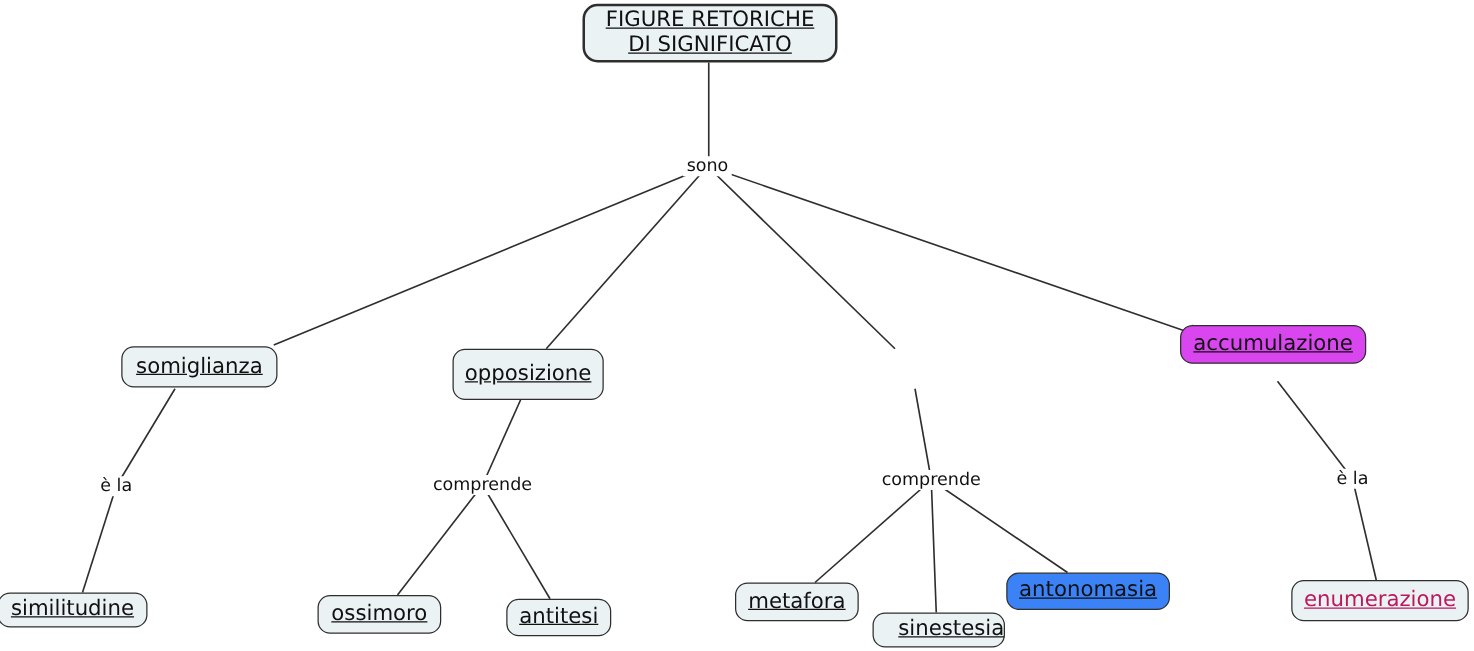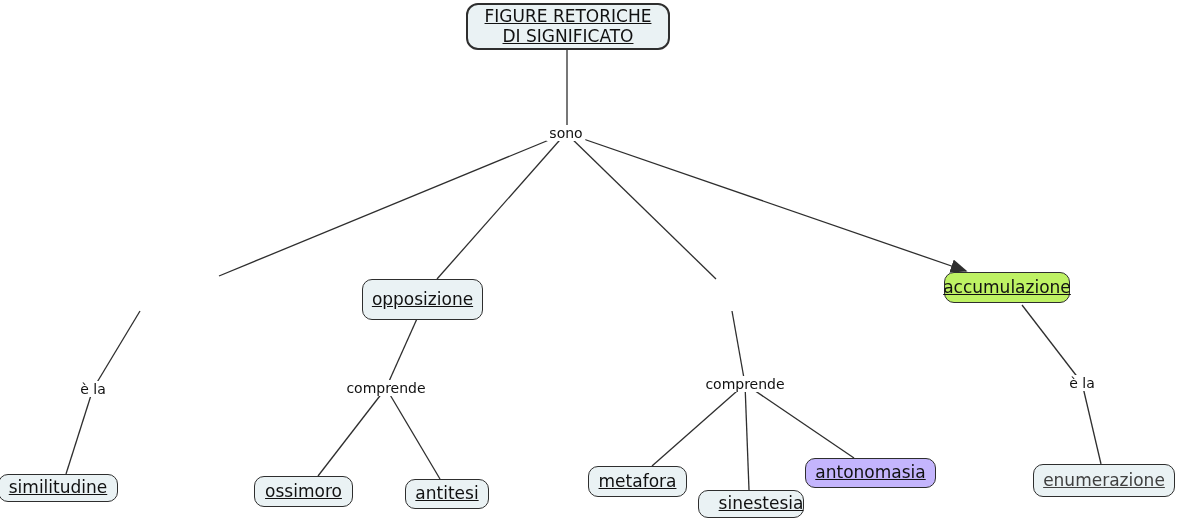--- a/index.html
+++ b/index.html
@@ -67,27 +67,28 @@
       <line x1="386" y1="388" x2="440" y2="479" stroke="#2e2e2e" stroke-width="1.3"></line>
       <line x1="732" y1="311" x2="745" y2="384" stroke="#2e2e2e" stroke-width="1.3"></line>
       <line x1="745" y1="384" x2="652" y2="466" stroke="#2e2e2e" stroke-width="1.3"></line>
       <line x1="745" y1="384" x2="749" y2="490" stroke="#2e2e2e" stroke-width="1.3"></line>
       <line x1="745" y1="384" x2="854" y2="458" stroke="#2e2e2e" stroke-width="1.3"></line>
       <line x1="1022" y1="305" x2="1082" y2="383" stroke="#2e2e2e" stroke-width="1.3"></line>
       <line x1="1082" y1="383" x2="1101" y2="464" stroke="#2e2e2e" stroke-width="1.3"></line>
     </svg>
     <div class="node" style="left: 466px; top: 3px; width: 204px; height: 47px; background: rgb(234, 242, 244); color: rgb(17, 17, 17); border: 2px solid rgb(46, 46, 46); border-radius: 12px;">FIGURE RETORICHE
 DI SIGNIFICATO</div>
+    <div class="node" style="left: 97px; top: 277px; width: 125px; height: 33px; background: rgb(234, 242, 244); color: rgb(17, 17, 17); border: 1.5px solid rgb(46, 46, 46);">somiglianza</div>
     <div class="node" style="left: 362px; top: 279px; width: 121px; height: 41px; background: rgb(234, 242, 244); color: rgb(17, 17, 17); border: 1.5px solid rgb(46, 46, 46);">opposizione</div>
-    <div class="node" style="left: 944px; top: 272px; width: 126px; height: 31px; background: #bef264; color: rgb(17, 17, 17); border: 1.5px solid rgb(46, 46, 46);">accumulazione</div>
+    <div class="node" style="left: 944px; top: 260px; width: 149px; height: 31px; background: #d946ef; color: rgb(17, 17, 17); border: 1.5px solid rgb(46, 46, 46);">accumulazione</div>
     <div class="node" style="left: -2px; top: 474px; width: 120px; height: 28px; background: rgb(234, 242, 244); color: rgb(17, 17, 17); border: 1.5px solid rgb(46, 46, 46);">similitudine</div>
     <div class="node" style="left: 254px; top: 476px; width: 99px; height: 31px; background: rgb(234, 242, 244); color: rgb(17, 17, 17); border: 1.5px solid rgb(46, 46, 46);">ossimoro</div>
     <div class="node" style="left: 405px; top: 479px; width: 84px; height: 30px; background: rgb(234, 242, 244); color: rgb(17, 17, 17); border: 1.5px solid rgb(46, 46, 46);">antitesi</div>
     <div class="node" style="left: 588px; top: 466px; width: 99px; height: 31px; background: rgb(234, 242, 244); color: rgb(17, 17, 17); border: 1.5px solid rgb(46, 46, 46);">metafora</div>
     <div class="node" style="left: 698px; top: 490px; width: 106px; height: 28px; background: rgb(234, 242, 244); color: rgb(17, 17, 17); border: 1.5px solid rgb(46, 46, 46); padding-left: 20px;">sinestesia</div>
-    <div class="node" style="left: 805px; top: 458px; width: 131px; height: 30px; background: #c4b5fd; color: rgb(17, 17, 17); border: 1.5px solid rgb(46, 46, 46);">antonomasia</div>
-    <div class="node" style="left: 1033px; top: 464px; width: 142px; height: 33px; background: rgb(234, 242, 244); color: #404040; border: 1.5px solid rgb(46, 46, 46);">enumerazione</div>
+    <div class="node" style="left: 805px; top: 458px; width: 131px; height: 30px; background: #3b82f6; color: rgb(17, 17, 17); border: 1.5px solid rgb(46, 46, 46);">antonomasia</div>
+    <div class="node" style="left: 1033px; top: 464px; width: 142px; height: 33px; background: rgb(234, 242, 244); color: #be185d; border: 1.5px solid rgb(46, 46, 46);">enumerazione</div>
     <span class="link-label" style="left: 566px; top: 133px; color: rgb(17, 17, 17); text-align: center;">sono</span>
     <span class="link-label" style="left: 93px; top: 389px; color: rgb(17, 17, 17);">è la</span>
     <span class="link-label" style="left: 386px; top: 388px; color: rgb(17, 17, 17);">comprende</span>
     <span class="link-label" style="left: 745px; top: 384px; color: rgb(17, 17, 17);">comprende</span>
     <span class="link-label" style="left: 1082px; top: 383px; color: rgb(17, 17, 17);">è la</span>
   </div>
 
 </body></html>

